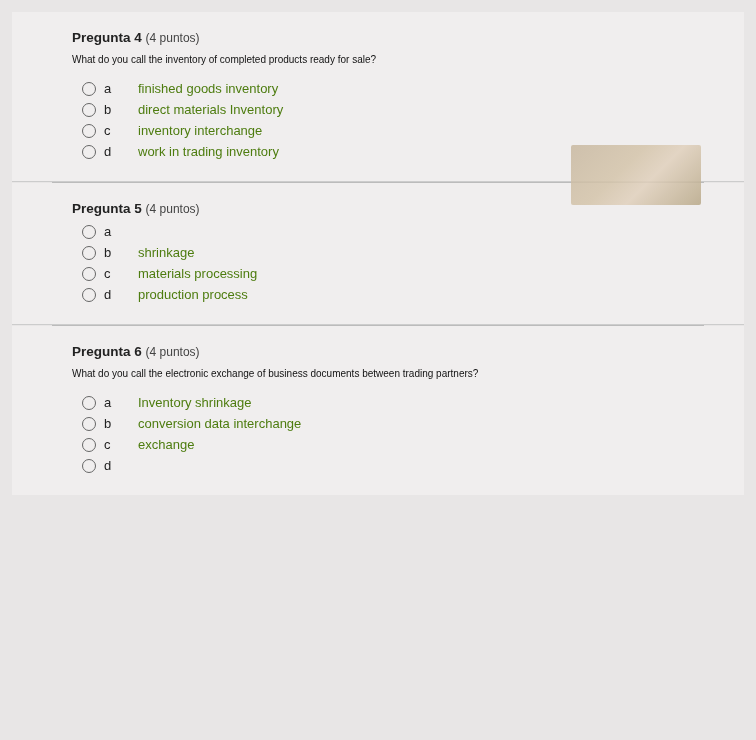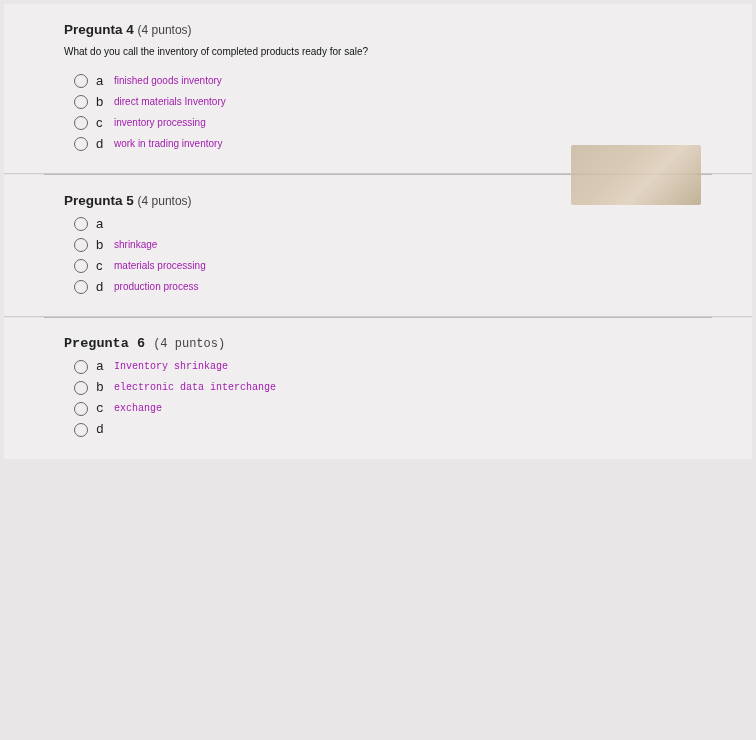--- a/index.html
+++ b/index.html
@@ -14,33 +14,32 @@
       font-size: 13px;
       color: #222;
       width: 756px;
       min-height: 740px;
     }
 
     .page {
       background-color: #e8e6e6;
       width: 756px;
       min-height: 740px;
-      padding: 4px;
+      padding: 12px;
       position: relative;
     }
 
     .question-block {
       background-color: #f0eeee;
       padding: 18px 60px 22px 60px;
       border-bottom: 1px solid #ccc;
     }
 
     .question-block:last-child {
       border-bottom: none;
-      font-family: Liberation Mono, monospace;
     }
 
     .question-title {
       font-weight: bold;
       font-size: 13.5px;
       margin-bottom: 8px;
     }
 
     .question-title .points {
       font-weight: normal;
@@ -80,22 +79,23 @@
       background: transparent;
     }
 
     .option-letter {
       font-size: 13px;
       color: #222;
       min-width: 10px;
     }
 
     .option-text {
-      font-size: 10px;
-      color: #a21caf;
+      font-size: 13px;
+      color: #4d7c0f;
+      margin-left: 16px;
     }
 
     .divider {
       height: 1px;
       background-color: #bbb;
       margin: 0 40px;
     }
 
     .image-placeholder {
       position: absolute;
@@ -127,21 +127,21 @@
         <span class="option-text">finished goods inventory</span>
       </div>
       <div class="option">
         <span class="option-radio"></span>
         <span class="option-letter">b</span>
         <span class="option-text">direct materials Inventory</span>
       </div>
       <div class="option">
         <span class="option-radio"></span>
         <span class="option-letter">c</span>
-        <span class="option-text">inventory processing</span>
+        <span class="option-text">inventory interchange</span>
       </div>
       <div class="option">
         <span class="option-radio"></span>
         <span class="option-letter">d</span>
         <span class="option-text">work in trading inventory</span>
       </div>
     </div>
   </div>
 
   <div class="divider"></div>
@@ -174,30 +174,31 @@
     </div>
   </div>
 
   <div class="divider"></div>
 
   <div class="question-block">
     <div class="question-title">
       <span>Pregunta 6</span>
       <span class="points">(4 puntos)</span>
     </div>
+    <div class="question-text">What do you call the electronic exchange of business documents between trading partners?</div>
     <div class="options">
       <div class="option">
         <span class="option-radio"></span>
         <span class="option-letter">a</span>
         <span class="option-text">Inventory shrinkage</span>
       </div>
       <div class="option">
         <span class="option-radio"></span>
         <span class="option-letter">b</span>
-        <span class="option-text">electronic data interchange</span>
+        <span class="option-text">conversion data interchange</span>
       </div>
       <div class="option">
         <span class="option-radio"></span>
         <span class="option-letter">c</span>
         <span class="option-text">exchange</span>
       </div>
       <div class="option">
         <span class="option-radio"></span>
         <span class="option-letter">d</span>
       </div>

